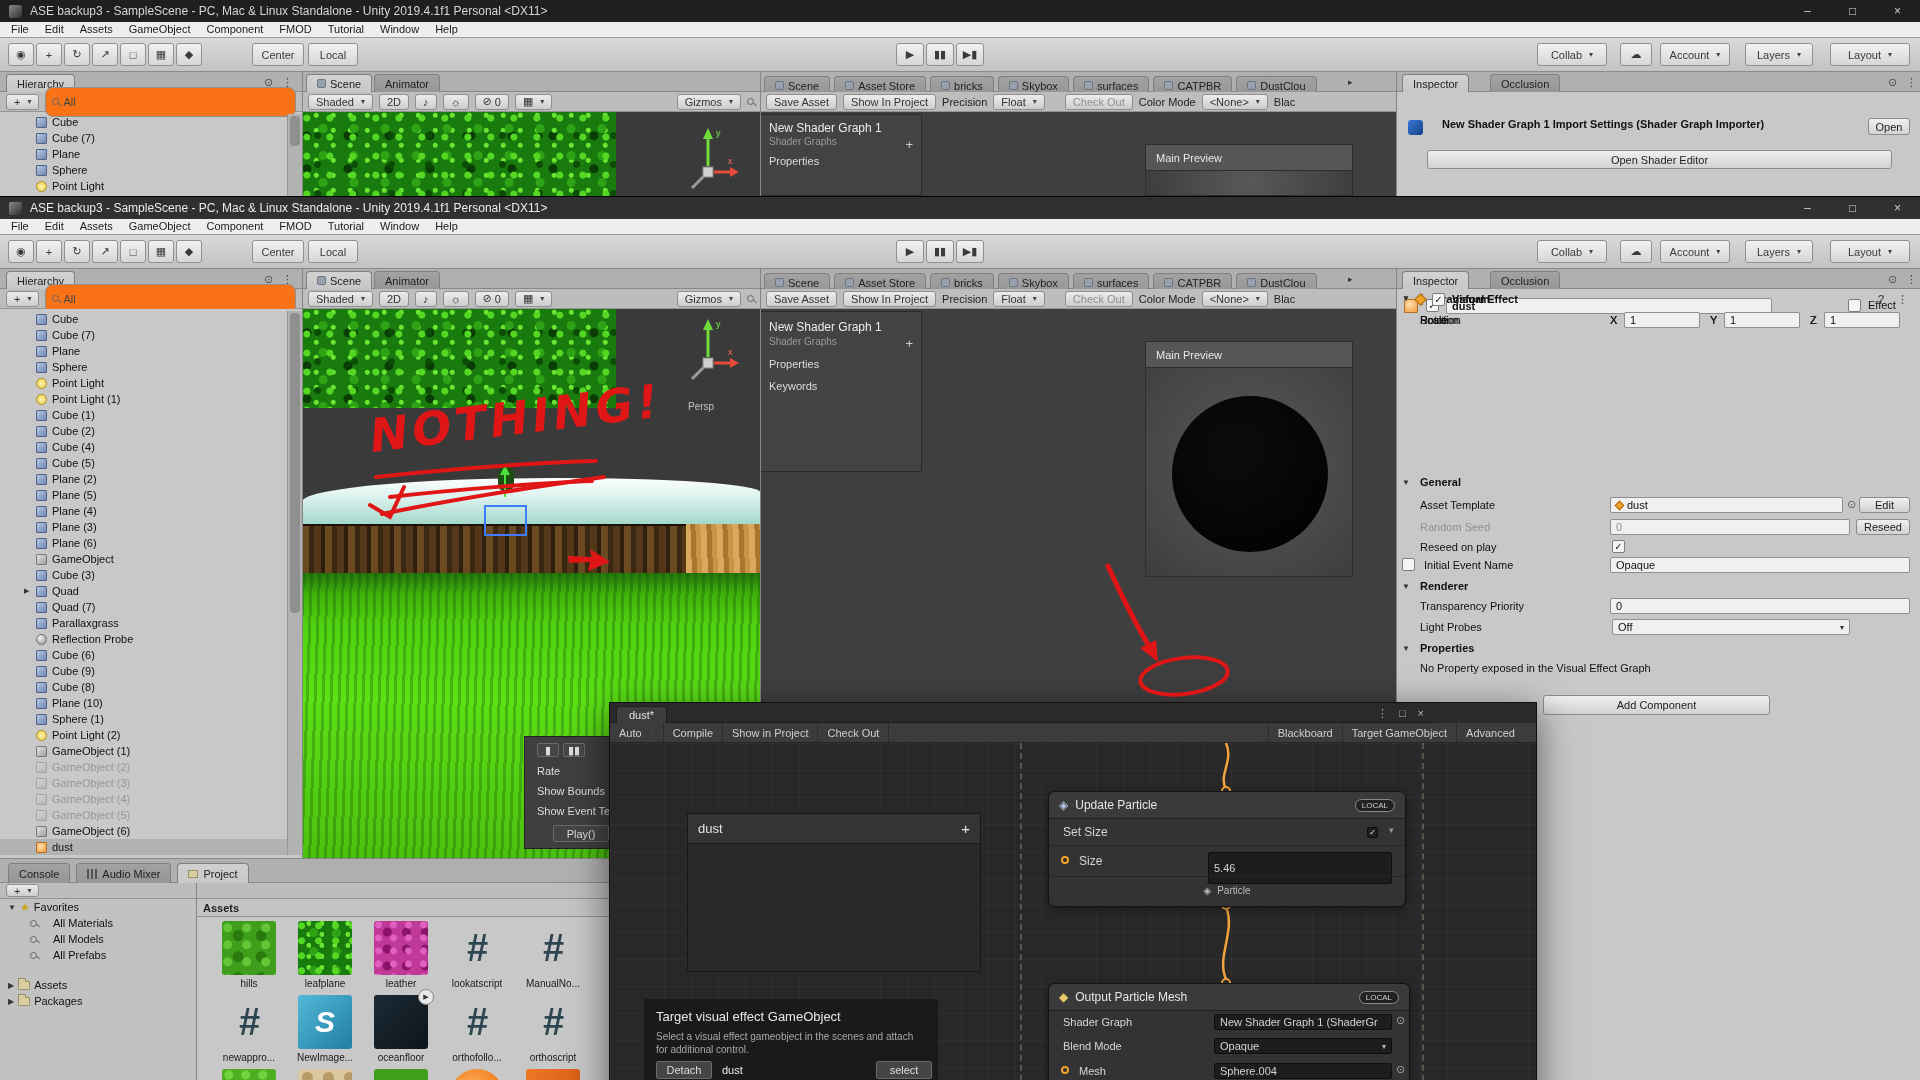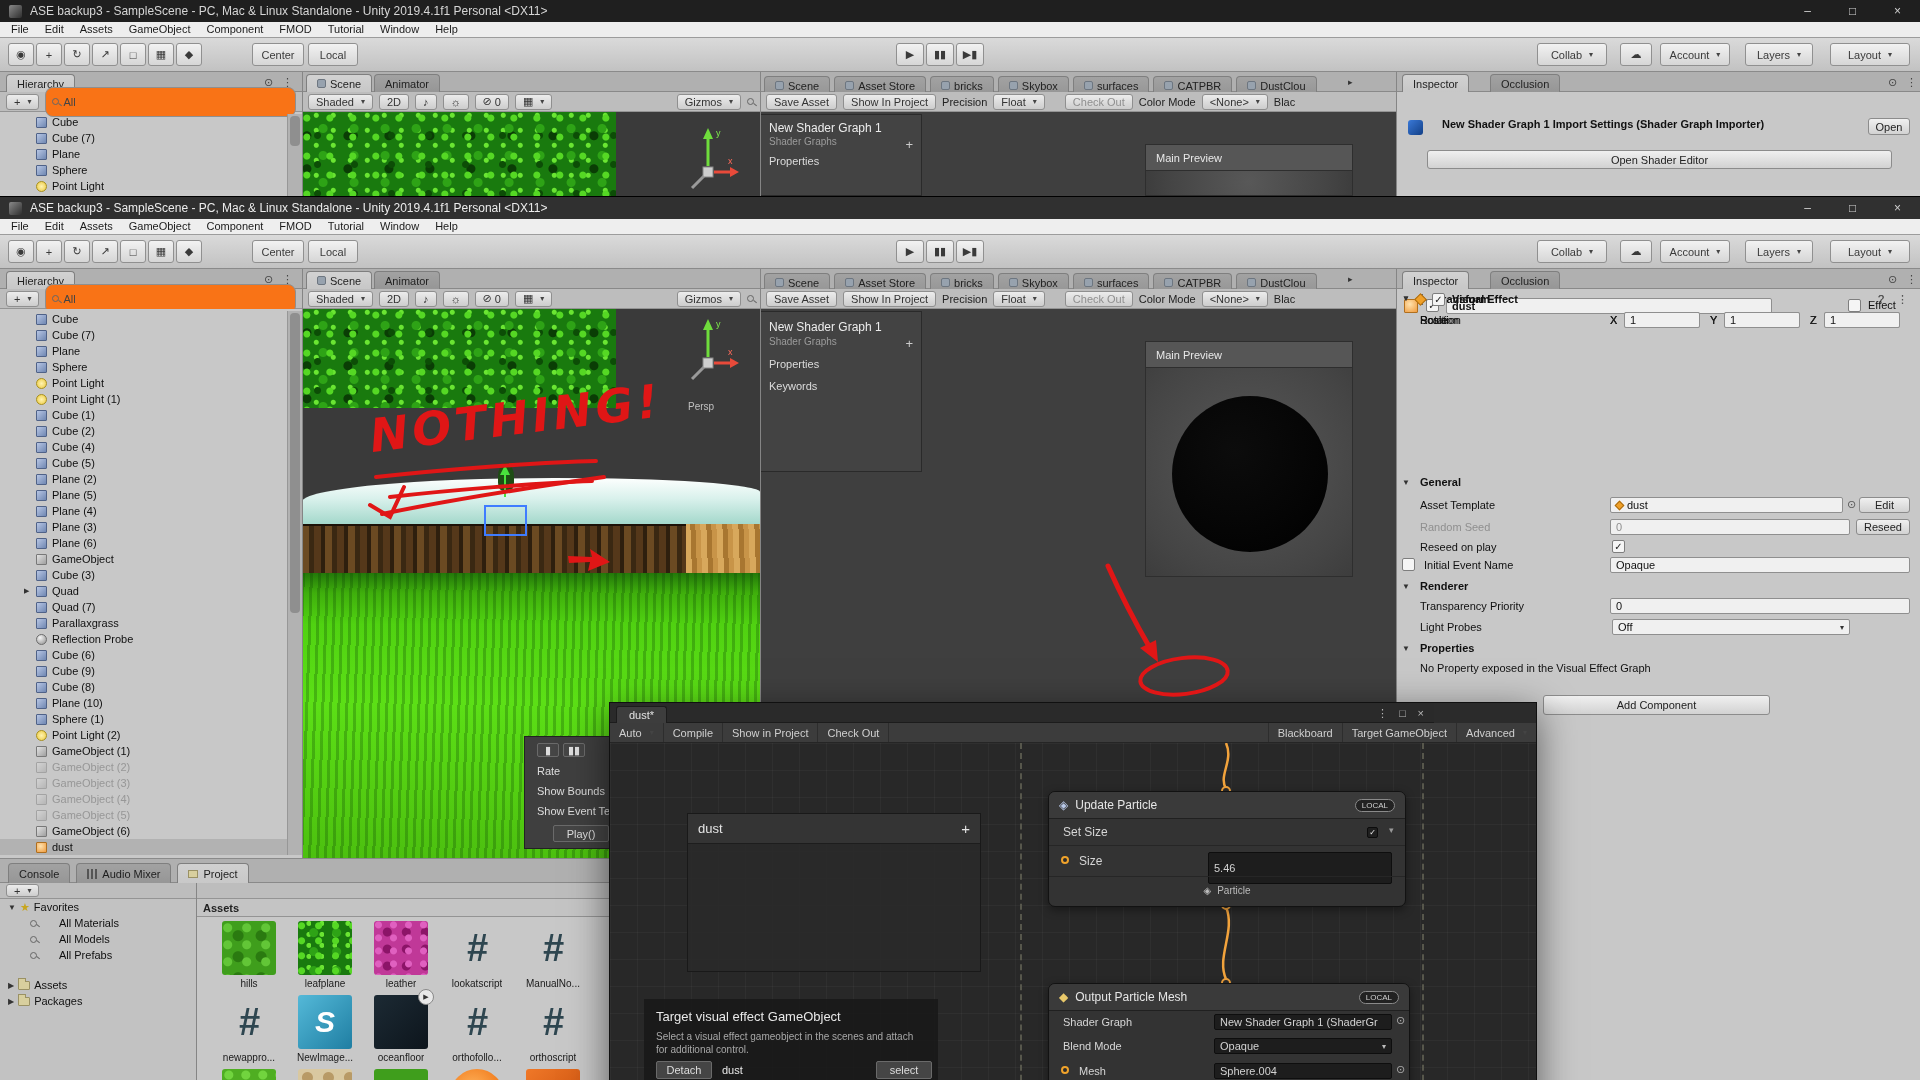--- a/index.html
+++ b/index.html
@@ -88,21 +88,21 @@
 .node{background:#333;border:1px solid #121212;border-radius:7px;color:#d6d6d6;box-shadow:0 3px 10px rgba(0,0,0,.4);overflow:hidden}
 .nhead{display:flex;align-items:center;gap:7px;padding:0 10px;border-bottom:1px solid #202020;background:#3a3a3a;height:27px;font-size:12px;color:#e6e6e6}
 .badge{margin-left:auto;border:1px solid #8a8a8a;border-radius:7px;font-size:8px;padding:1px 6px;color:#cfcfcf;background:#222}
 .port{width:8px;height:8px;border:2px solid #cfcfcf;border-radius:50%;background:#2b2b2b;flex:none}
 .port.orange{border-color:#f0a32b}
 .bboard{background:rgba(42,42,42,.96);border:1px solid #191919;color:#e4e4e4}
 .bbhead{border-bottom:1px solid #1d1d1d;background:#343434;display:flex;align-items:center;padding:0 10px;height:30px;font-size:13px}
 .overlaypanel{background:rgba(24,24,24,.84);color:#e8e8e8}
 .obtn{background:#454545;border:1px solid #6a6a6a;border-radius:2px;color:#ddd;display:inline-flex;align-items:center;justify-content:center}
 
-.fitem{height:16px;display:flex;align-items:center;gap:22px;padding-left:44px;color:#101010}
+.fitem{height:16px;display:flex;align-items:center;gap:16px;padding-left:44px;color:#101010}
 .folder{width:12px;height:9px;background:#d8cf9e;border:1px solid #9a9164;border-radius:1px;position:relative;flex:none}
 .folder::before{content:"";position:absolute;left:-1px;top:-4px;width:6px;height:3px;background:#d8cf9e;border:1px solid #9a9164;border-bottom:none}
 .btab{height:20px;padding:0 10px;display:inline-flex;align-items:center;gap:5px;margin-top:4px;background:linear-gradient(#a2a2a2,#969696);border:1px solid #7f7f7f;border-bottom:none;border-radius:4px 4px 0 0;color:#1d1d1d}
 .btab.active{background:linear-gradient(#d0d0d0,#c8c8c8)}
 .btab .tabicon{display:none}
 .btab[data-icon] .tabicon{display:inline-block;width:10px;height:10px}
 .btab[data-icon=mixer] .tabicon{background:repeating-linear-gradient(90deg,#555 0 2px,transparent 2px 4px)}
 .btab[data-icon=folder] .tabicon{background:#d8cf9e;border:1px solid #9a9164;height:8px}
 .acell{width:76px;display:flex;flex-direction:column;align-items:center;gap:3px}
 .athumb{width:54px;height:54px;border-radius:3px;position:relative;flex:none}

